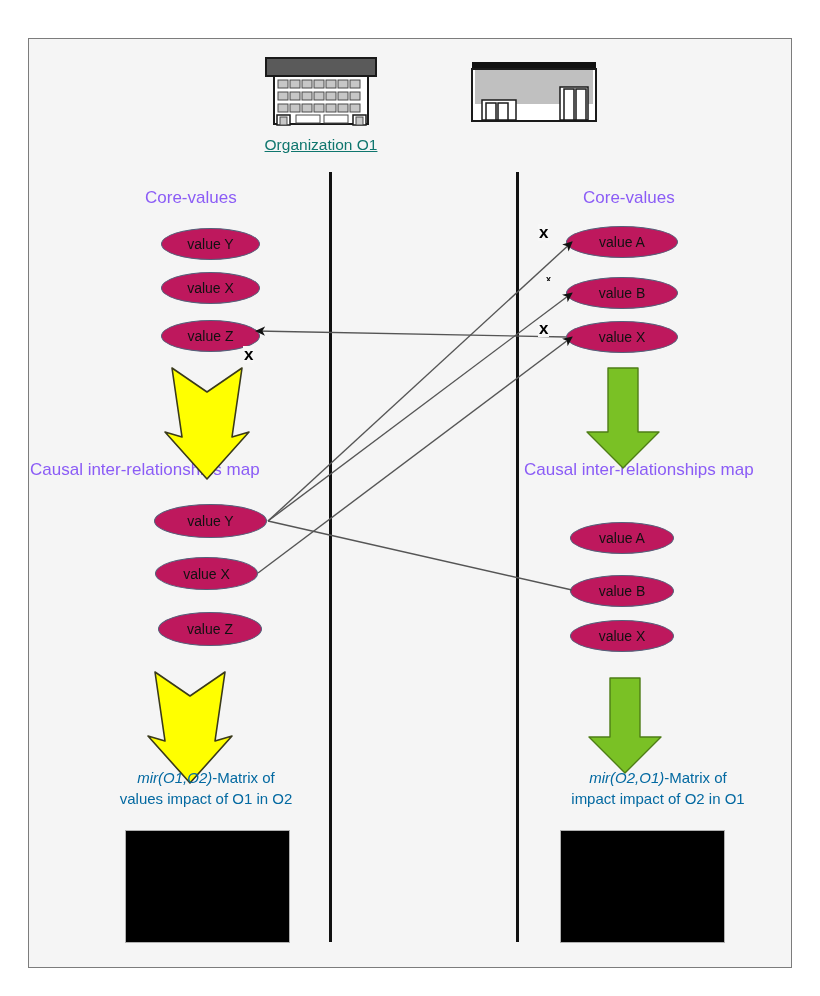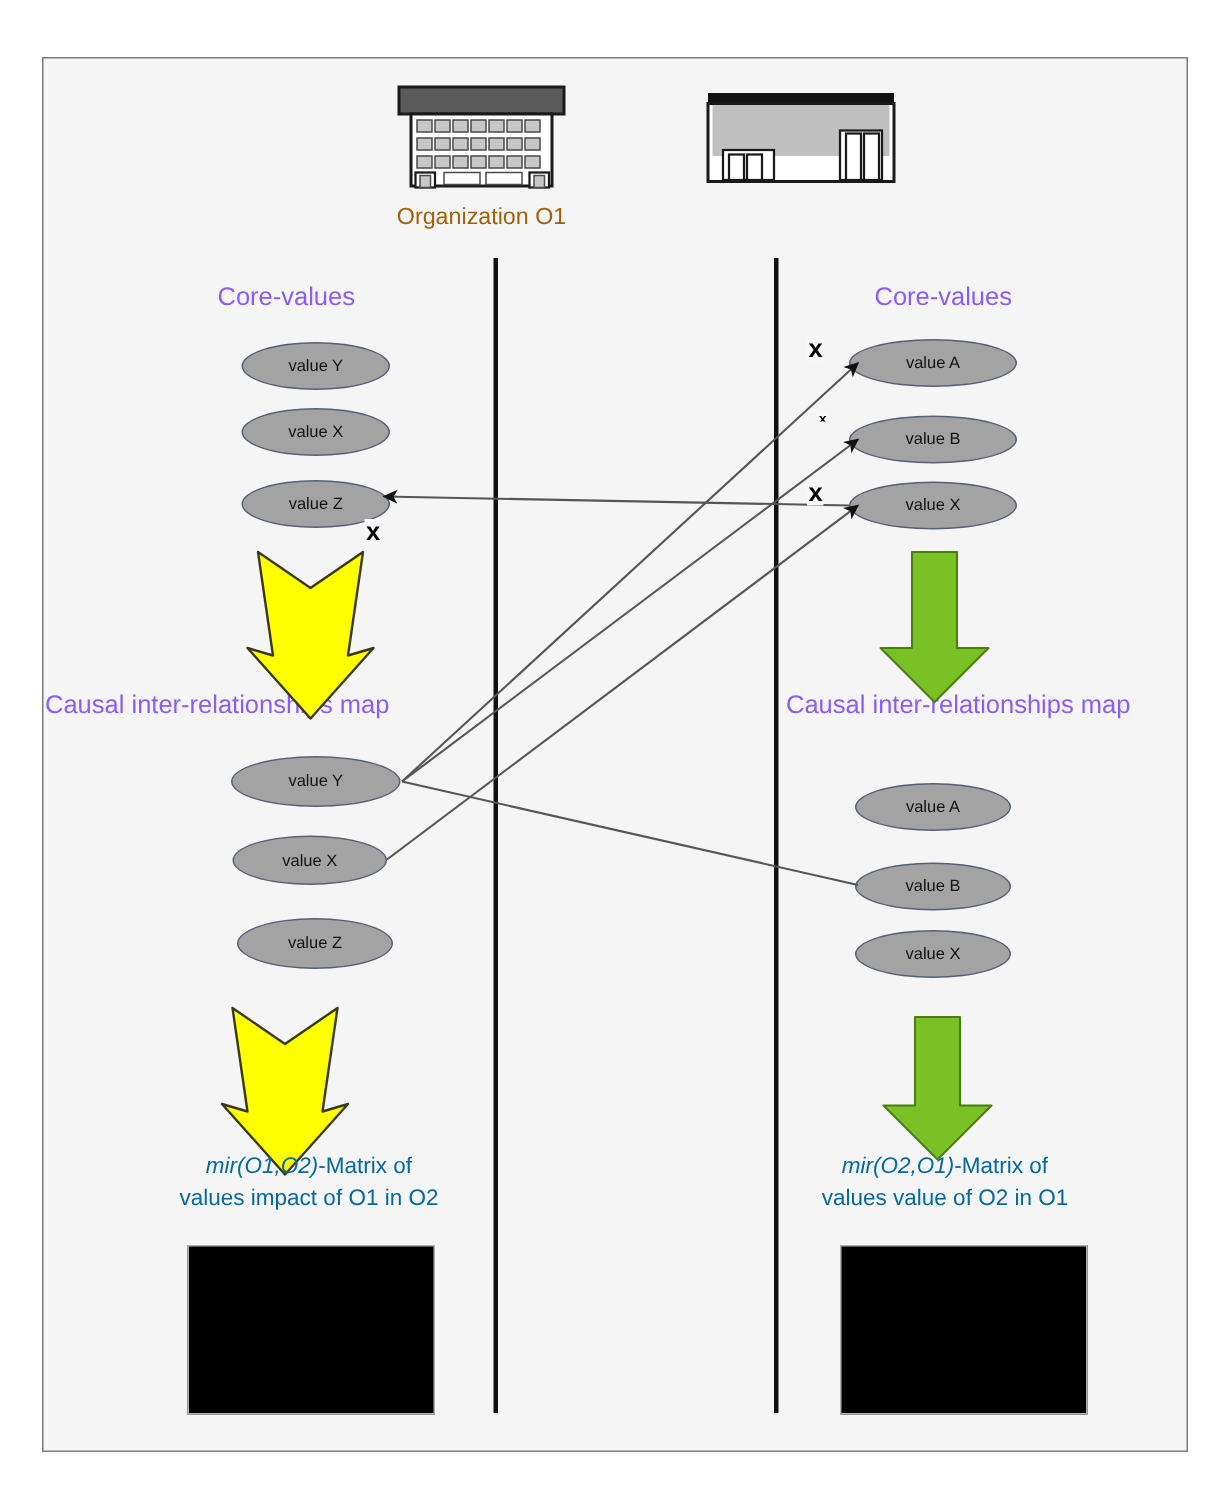--- a/index.html
+++ b/index.html
@@ -29,41 +29,42 @@
     position: absolute;
     width: 3px;
     background: #111111;
   }
   .org-icon {
     position: absolute;
   }
   .caption {
     position: absolute;
     text-align: center;
-    color: #a16207;
+    color: #0f766e;
     font-size: 15.5px;
     line-height: 20px;
     white-space: nowrap;
+    text-decoration: underline;
   }
   .section-label {
     position: absolute;
     color: #8b5cf6;
     font-size: 17px;
     white-space: nowrap;
   }
   .ellipse {
     position: absolute;
     border: 1px solid #55607a;
     border-radius: 50%;
-    background: #a3a3a3;
+    background: #be185d;
     display: flex;
     align-items: center;
     justify-content: center;
     color: #111111;
-    font-size: 11px;
+    font-size: 14px;
     box-sizing: border-box;
   }
   .matrix-box {
     position: absolute;
     background: #000000;
     border: 1px solid #b0b0b0;
     box-sizing: border-box;
   }
   .matrix-caption {
     position: absolute;
@@ -231,21 +232,21 @@
   <div class="xmark" style="left:243px; top:346px;">x</div>
   <div class="xmark" style="left:538px; top:224px;">x</div>
   <div class="xmark small" style="left:545px; top:275px;">x</div>
   <div class="xmark" style="left:538px; top:320px;">x</div>
 
   <div class="matrix-caption" style="left:76px; top:767px;">
     <span class="mir">mir(O1,O2)</span><span>-Matrix of</span><br>
     <span>values impact of O1 in O2</span>
   </div>
 
-  <div class="matrix-caption" style="left:500px; top:767px;">
+  <div class="matrix-caption" style="left:528px; top:767px;">
     <span class="mir">mir(O2,O1)</span><span>-Matrix of</span><br>
-    <span>values value of O2 in O1</span>
+    <span>impact impact of O2 in O1</span>
   </div>
 
   <div class="matrix-box" style="left:125px; top:830px; width:165px; height:113px;"></div>
   <div class="matrix-box" style="left:560px; top:830px; width:165px; height:113px;"></div>
 
 </div>
 
 </body></html>

